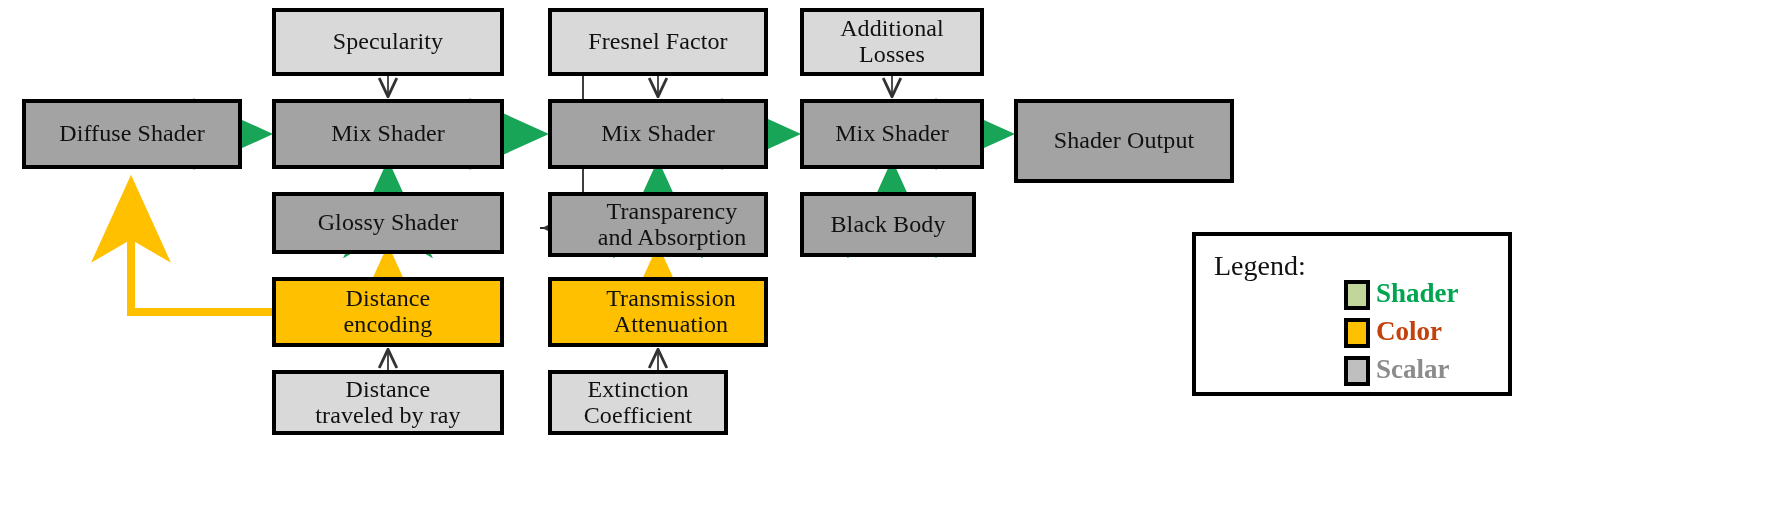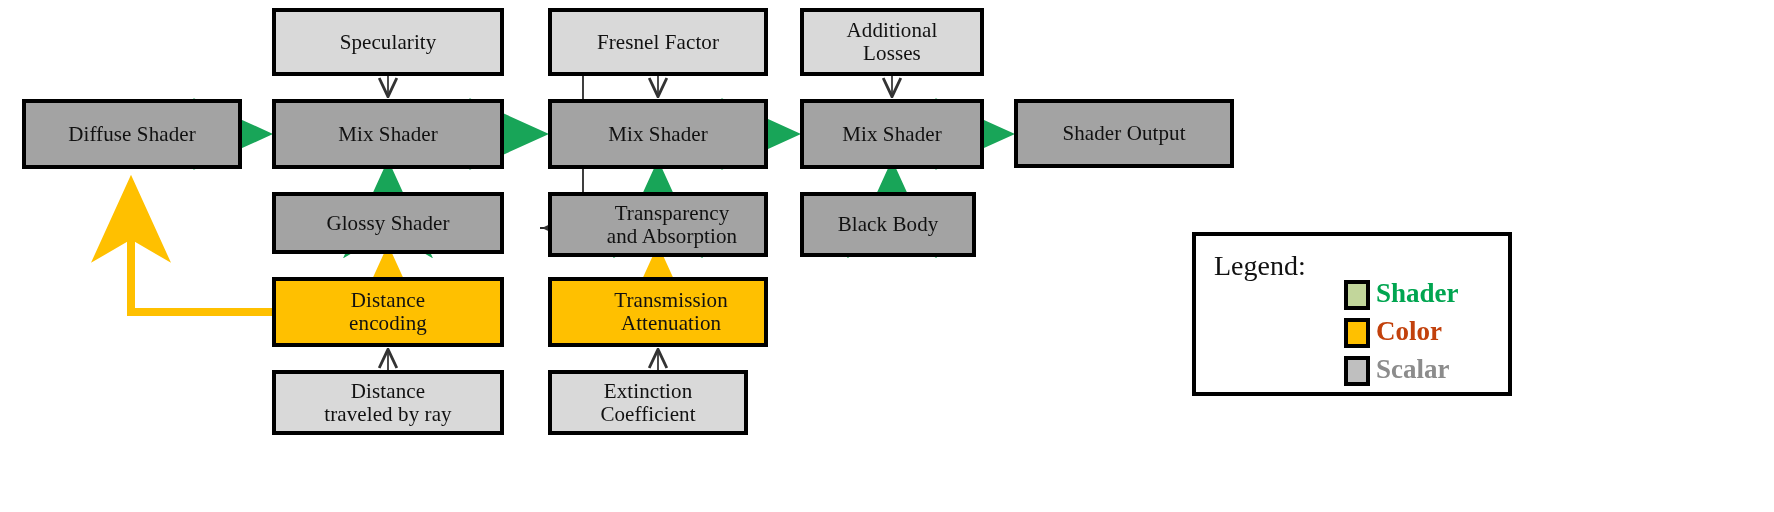--- a/index.html
+++ b/index.html
@@ -14,21 +14,21 @@
   svg#wires{position:absolute;left:0;top:0;width:1774px;height:512px;pointer-events:none;}
 
   .node{
     position:absolute;
     box-sizing:border-box;
     border:4px solid #000000;
     display:flex;align-items:center;justify-content:center;
     text-align:center;
     line-height:1.08;
     color:#111111;
-    font-size:21px;
+    font-size:24px;
     z-index:3;
     letter-spacing:.1px;
   }
   .node .lbl{display:block;padding:0 6px;}
   .shader{background:#a3a3a3;}
   .color{background:#ffc000;}
   .scalar{background:#d9d9d9;}
 
   
   #legend{
@@ -169,35 +169,35 @@
   </div>
   <div class="node shader" style="left:548px;top:99px;width:220px;height:70px;">
     <span class="lbl">Mix Shader</span>
   </div>
   <div class="node shader" style="left:548px;top:192px;width:220px;height:65px;padding-left:28px;">
     <span class="lbl">Transparency<br>and Absorption</span>
   </div>
   <div class="node color" style="left:548px;top:277px;width:220px;height:70px;padding-left:26px;">
     <span class="lbl">Transmission<br>Attenuation</span>
   </div>
-  <div class="node scalar" style="left:548px;top:370px;width:200px;height:65px;">
+  <div class="node scalar" style="left:548px;top:370px;width:180px;height:65px;">
     <span class="lbl">Extinction<br>Coefficient</span>
   </div>
 
   <div class="node scalar" style="left:800px;top:8px;width:184px;height:68px;">
     <span class="lbl">Additional<br>Losses</span>
   </div>
   <div class="node shader" style="left:800px;top:99px;width:184px;height:70px;">
     <span class="lbl">Mix Shader</span>
   </div>
   <div class="node shader" style="left:800px;top:192px;width:176px;height:65px;">
     <span class="lbl">Black Body</span>
   </div>
 
-  <div class="node shader" style="left:1014px;top:99px;width:220px;height:69px;">
+  <div class="node shader" style="left:1014px;top:99px;width:220px;height:84px;">
     <span class="lbl">Shader Output</span>
   </div>
 
   <div id="legend" style="left:1192px;top:232px;width:320px;height:164px;">
     <span class="legend-title">Legend:</span>
 
     <div class="legend-row" style="top:44px;">
       <span class="swatch" style="background:#c2d69b;"></span>
     </div>
     <span class="legend-text" style="top:42px;color:#00a550;">Shader</span>

